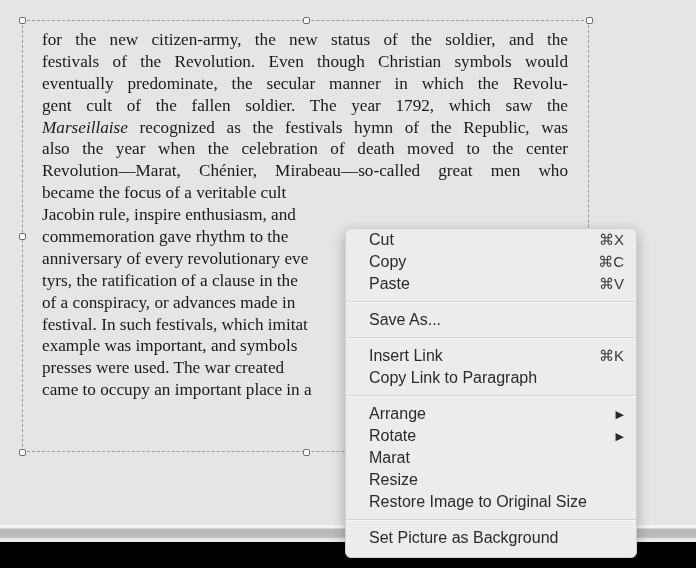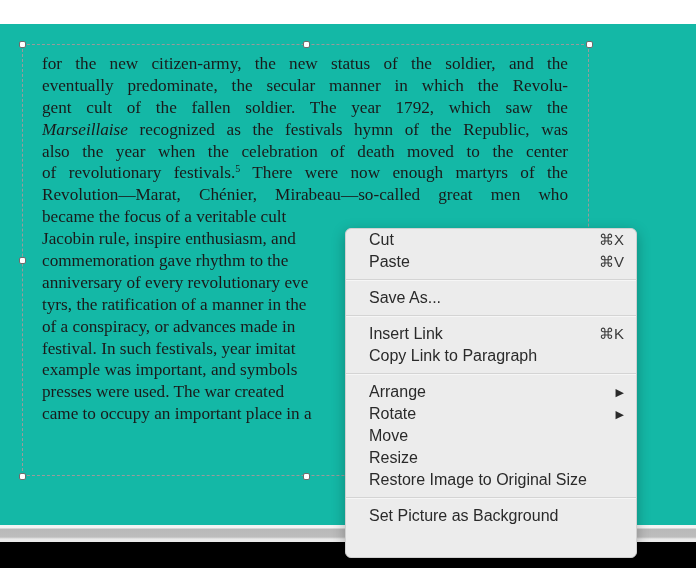--- a/index.html
+++ b/index.html
@@ -1,17 +1,17 @@
 <!DOCTYPE html>
 <html><head>
 <meta charset="utf-8">
 <style>
   html, body { margin:0; padding:0; }
   body { width:696px; height:568px; position:relative; overflow:hidden; background:#ffffff; font-family:"Liberation Serif", serif; }
-  .page { position:absolute; left:0; top:0; width:696px; height:528px; background:#14b8a6;margin-top:24px; }
+  .page { position:absolute; left:0; top:0; width:696px; height:528px; background:#e5e5e5; }
   .selection-box { position:absolute; left:22px; top:20px; width:567px; height:432px; border:1px dashed #9a9a9a; box-sizing:border-box; }
   .handle { position:absolute; width:7px; height:7px; border:1px solid #6d6d6d; background:#fff; border-radius:2px; box-sizing:border-box; }
   .text-block { position:absolute; left:42px; top:29px; width:526px; font-size:17.2px; line-height:21.9px; color:#1a1a1a; }
   .line { display:block; text-align:justify; text-align-last:justify; white-space:nowrap; height:21.9px; overflow:hidden; }
   .line.last { text-align-last:left; }
   .line i { font-style:italic; }
   sup { font-size:10px; vertical-align:6px; line-height:0; }
   .gray-bar { position:absolute; left:0; top:525px; width:696px; height:17px; background:linear-gradient(#f4f4f4 0, #f4f4f4 3px, #b9b9b9 4px, #bdbdbd 12px, #eaeaea 14px); }
   .black-area { position:absolute; left:0; top:542px; width:696px; height:26px; background:#000; }
   .menu { position:absolute; left:345px; top:228px; width:292px; height:330px; background:#ececec; border:1px solid #d0d0d0; border-radius:6px; box-shadow:0 4px 14px rgba(0,0,0,0.28); box-sizing:border-box; font-family:"Liberation Sans", sans-serif; font-size:16px; color:#2a2a2a; }
@@ -27,46 +27,50 @@
   <div class="selection-box"></div>
   <div class="handle" style="left:19px;top:17px;"></div>
   <div class="handle" style="left:303px;top:17px;"></div>
   <div class="handle" style="left:586px;top:17px;"></div>
   <div class="handle" style="left:19px;top:233px;"></div>
   <div class="handle" style="left:19px;top:449px;"></div>
   <div class="handle" style="left:303px;top:449px;"></div>
 
   <div class="text-block">
     <span class="line">for the new citizen-army, the new status of the soldier, and the</span>
+    <span class="line">festivals of the Revolution. Even though Christian symbols would</span>
     <span class="line">eventually predominate, the secular manner in which the Revolu-</span>
     <span class="line">gent cult of the fallen soldier. The year 1792, which saw the</span>
     <span class="line"><i>Marseillaise</i><span> recognized as the festivals hymn of the Republic, was</span></span>
     <span class="line">also the year when the celebration of death moved to the center</span>
-    <span class="line"><span>of revolutionary festivals.</span><sup>5</sup><span> There were now enough martyrs of the</span></span>
     <span class="line">Revolution—Marat, Chénier, Mirabeau—so-called great men who</span>
     <span class="line last">became the focus of a veritable cult</span>
     <span class="line last">Jacobin rule, inspire enthusiasm, and</span>
     <span class="line last">commemoration gave rhythm to the</span>
     <span class="line last">anniversary of every revolutionary eve</span>
-    <span class="line last">tyrs, the ratification of a manner in the</span>
+    <span class="line last">tyrs, the ratification of a clause in the</span>
     <span class="line last">of a conspiracy, or advances made in</span>
-    <span class="line last">festival. In such festivals, year imitat</span>
+    <span class="line last">festival. In such festivals, which imitat</span>
     <span class="line last">example was important, and symbols</span>
     <span class="line last">presses were used. The war created</span>
     <span class="line last">came to occupy an important place in a</span>
   </div>
 </div>
 
 <div class="gray-bar"></div>
 <div class="black-area"></div>
 
 <div class="menu">
   <div class="mi">
     <span>Cut</span>
     <span class="sc">⌘X</span>
+  </div>
+  <div class="mi">
+    <span>Copy</span>
+    <span class="sc">⌘C</span>
   </div>
   <div class="mi">
     <span>Paste</span>
     <span class="sc">⌘V</span>
   </div>
   <div class="sep"></div>
   <div class="mi">
     <span>Save As...</span>
   </div>
   <div class="sep"></div>
@@ -80,21 +84,21 @@
   <div class="sep"></div>
   <div class="mi">
     <span>Arrange</span>
     <span class="arrow">▶</span>
   </div>
   <div class="mi">
     <span>Rotate</span>
     <span class="arrow">▶</span>
   </div>
   <div class="mi">
-    <span>Move</span>
+    <span>Marat</span>
   </div>
   <div class="mi">
     <span>Resize</span>
   </div>
   <div class="mi">
     <span>Restore Image to Original Size</span>
   </div>
   <div class="sep"></div>
   <div class="mi">
     <span>Set Picture as Background</span>

